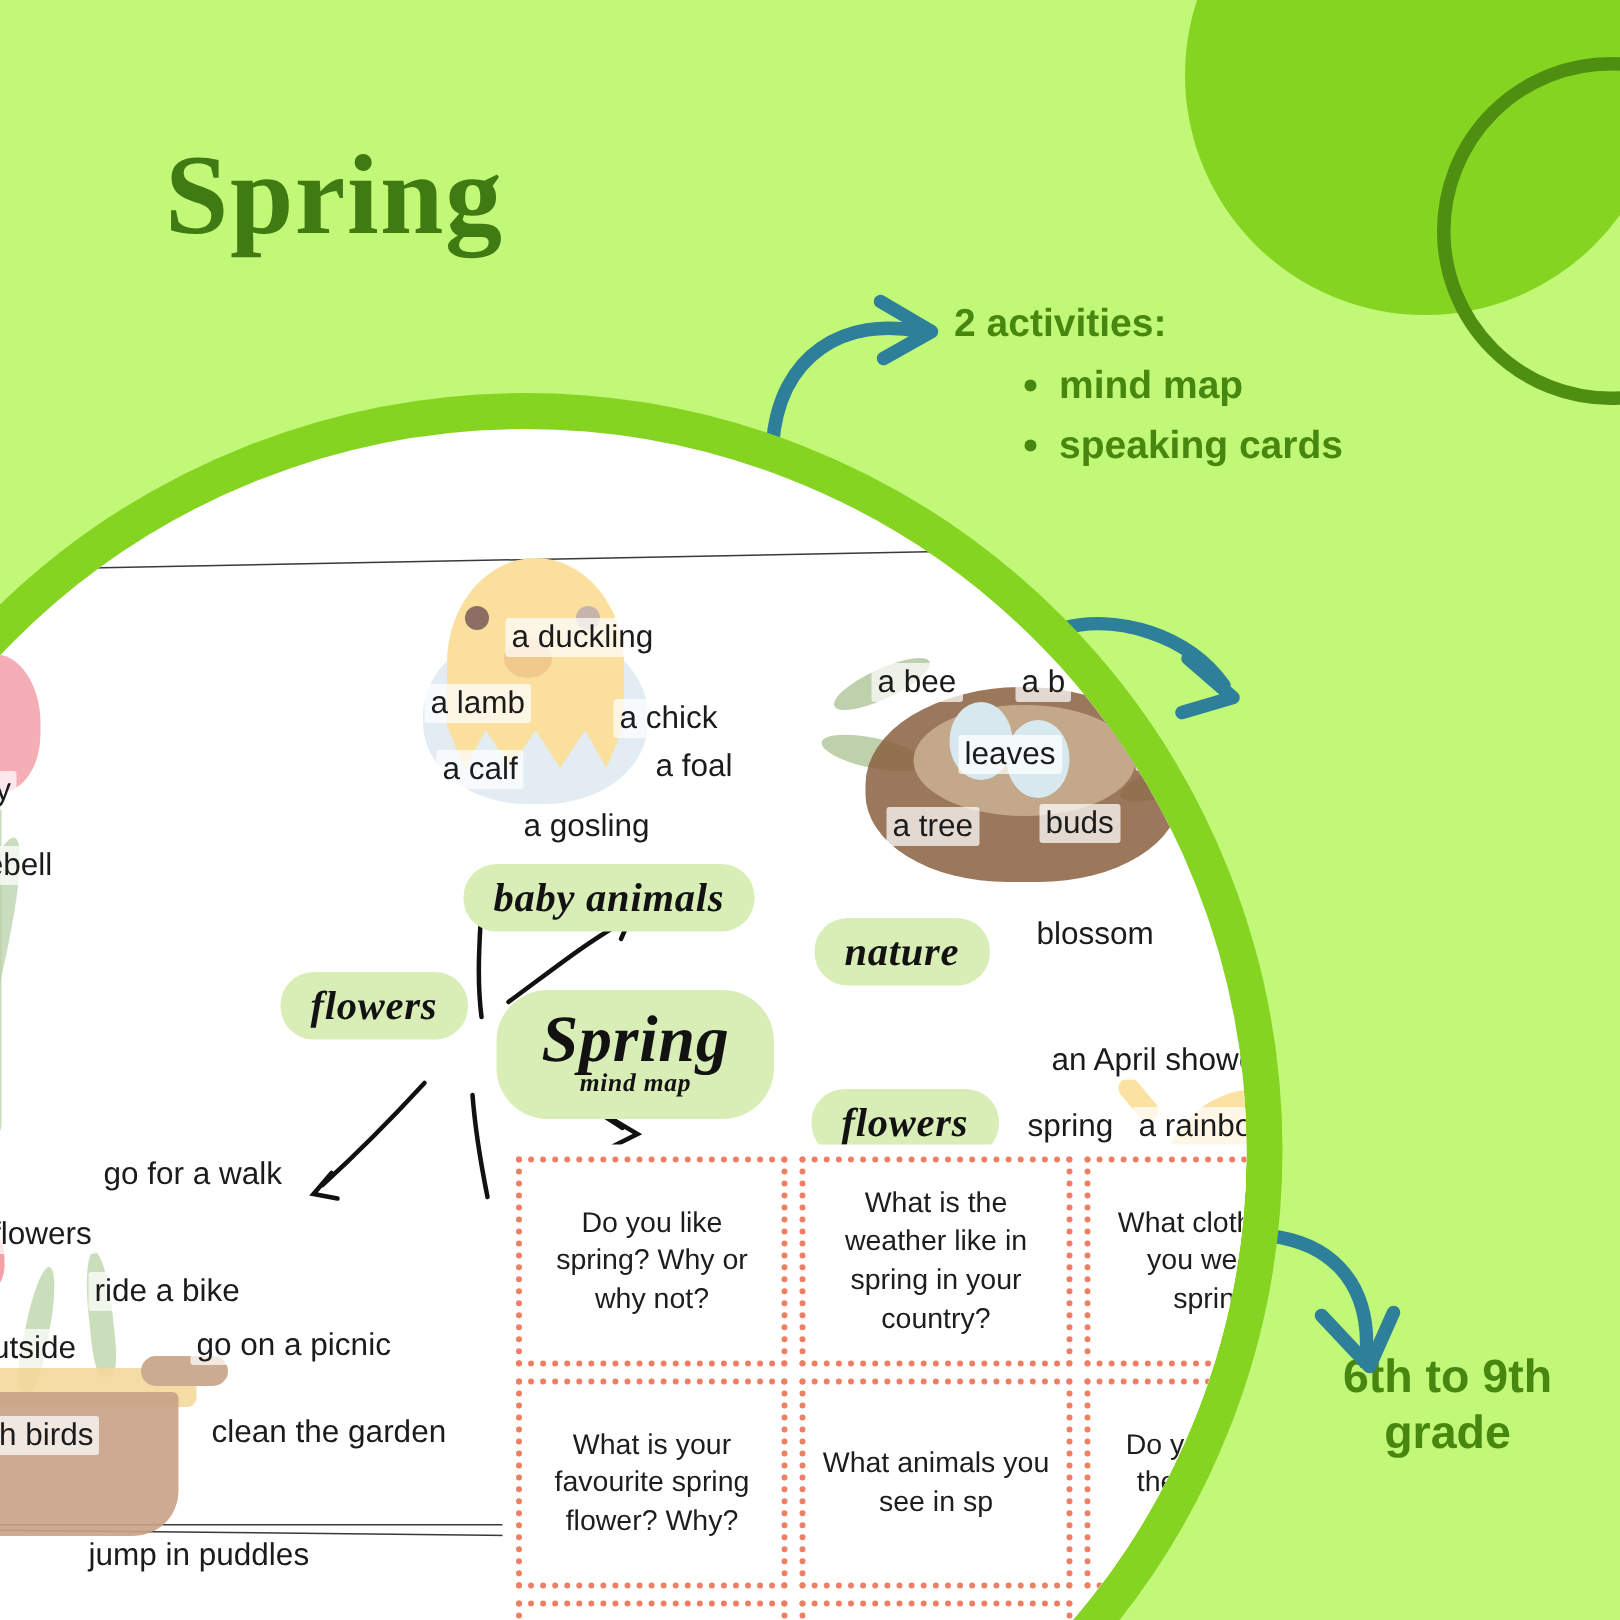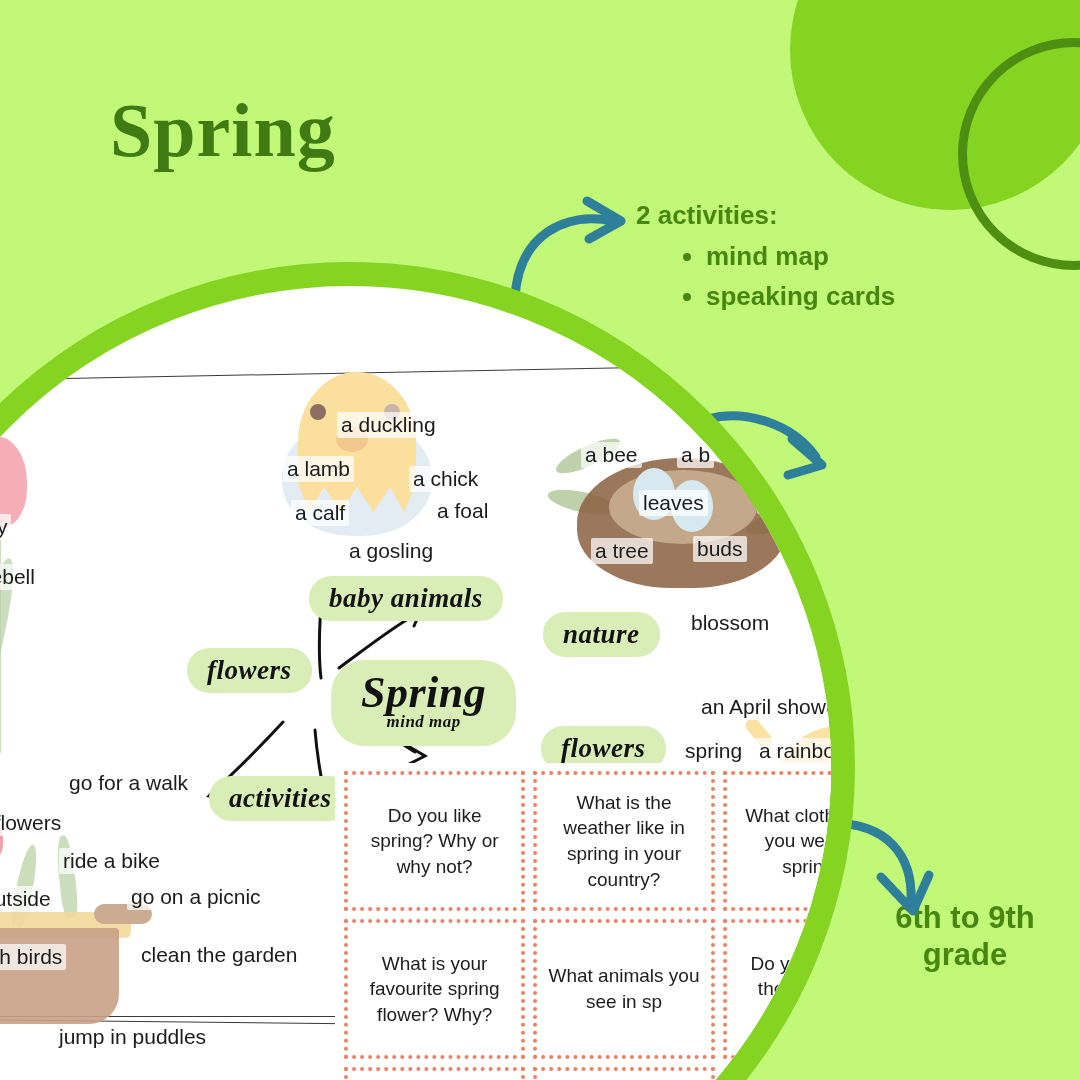--- a/index.html
+++ b/index.html
@@ -432,21 +432,20 @@
       <div class="word" style="left:110px; top:600px;">outside</div>
       <div class="word" style="left:258px; top:598px;">go on a picnic</div>
       <div class="word" style="left:110px; top:658px;">tch birds</div>
       <div class="word" style="left:268px; top:656px;">clean the garden</div>
       <div class="word" style="left:186px; top:710px;margin-top:28px;">jump in puddles</div>
 
       <div class="pill" style="left:440px; top:290px;">baby animals</div>
       <div class="pill" style="left:674px; top:326px;">nature</div>
       <div class="pill" style="left:318px; top:362px;">flowers</div>
       <div class="pill" style="left:672px; top:440px;">flowers</div>
-      <div class="pill" style="left:340px; top:490px;">activities</div>
 
       <div class="pill pill-center" style="left:462px; top:374px;">
         <span class="big">Spring</span>
         <span class="small">mind map</span>
       </div>
 
       <div class="cards-bg"></div>
       <div class="cards">
         <div class="card">Do you like spring? Why or why not?</div>
         <div class="card">What is the weather like in spring in your country?</div>

